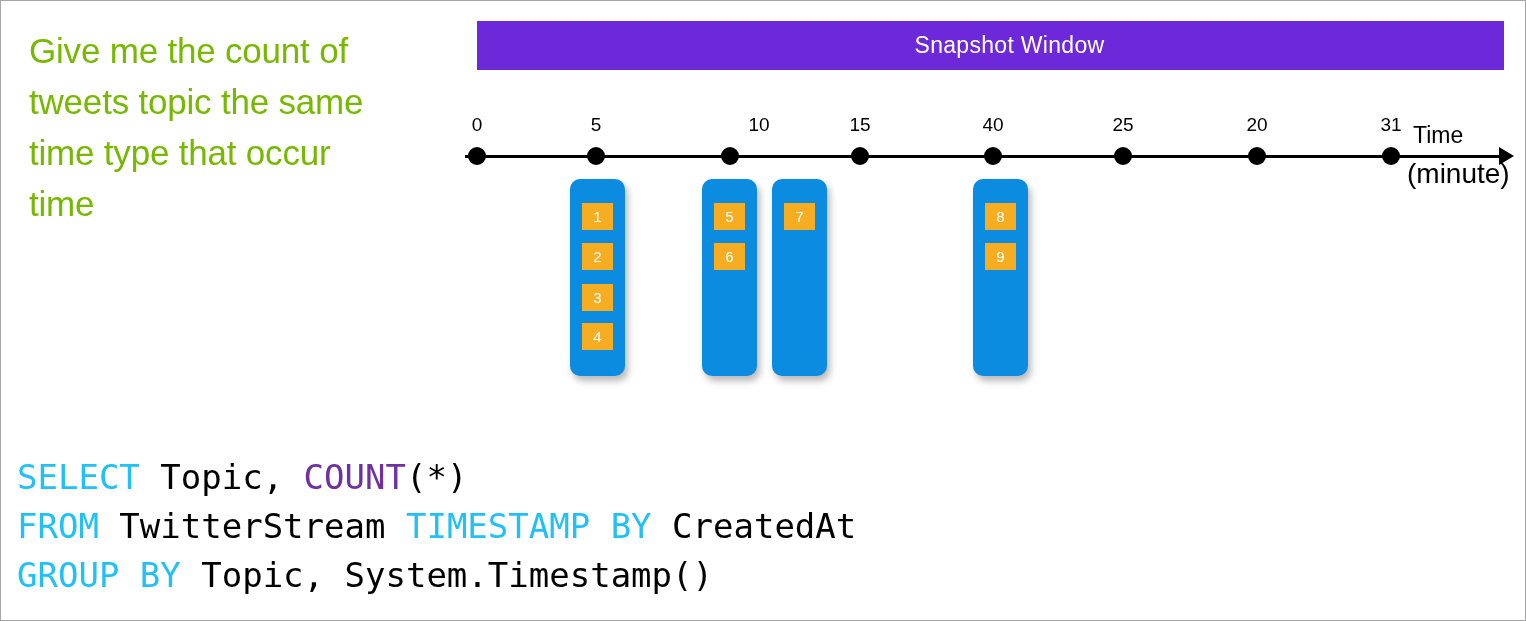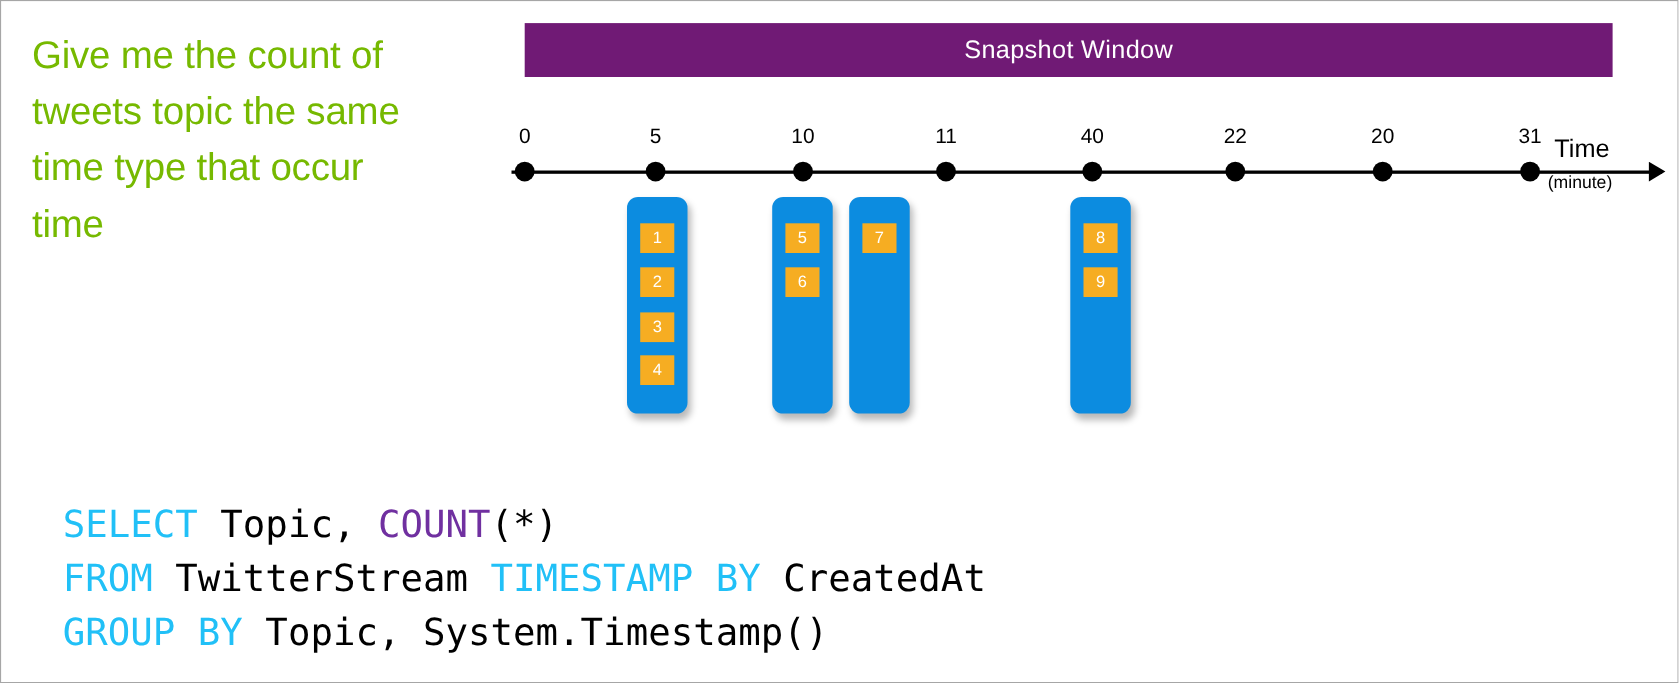--- a/index.html
+++ b/index.html
@@ -102,21 +102,21 @@
     left: 1412px;
     top: 121px;
     font-size: 23px;
     color: #000000;
     font-family: "Liberation Sans", sans-serif;
   }
   #axis-title-unit {
     position: absolute;
     left: 1406px;
     top: 157px;
-    font-size: 16px;
+    font-size: 28px;
     color: #000000;
     font-family: "Liberation Sans", sans-serif;
   }
 
   
   .bar {
     position: absolute;
     top: 178px;
     width: 55px;
     height: 197px;
@@ -141,55 +141,54 @@
   
   #sql {
     position: absolute;
     left: 16px;
     top: 452px;
     font-family: "DejaVu Sans Mono", monospace;
     font-size: 34px;
     line-height: 49px;
     color: #000000;
     white-space: pre;
-    margin-left: 40px;
   }
 </style>
 </head>
 <body>
 
 <div id="slide">
 
   <div id="question" style="color: rgb(118, 185, 0);">
       <div>Give me the count of</div>
       <div>tweets topic the same</div>
       <div>time type that occur</div>
       <div>time</div>
     </div>
 
-  <div id="snapshot-bar" style="background: #701a75;">
+  <div id="snapshot-bar" style="background: #6d28d9; padding-left: 38px;">
     <span class="label" style="color: rgb(255, 255, 255);">Snapshot Window</span>
   </div>
 
   <div id="timeline">
     <div class="axis-line"></div>
     <div class="axis-arrow"></div>
     <div id="tick-container">
         <div class="tick" style="left: 476px;"></div>
         <div class="tick-label" style="left: 476px;">0</div>
         <div class="tick" style="left: 595px;"></div>
         <div class="tick-label" style="left: 595px;">5</div>
         <div class="tick" style="left: 729px;"></div>
-        <div class="tick-label" style="left: 729px;">10</div>
+        <div class="tick-label" style="left: 758px;">10</div>
         <div class="tick" style="left: 859px;"></div>
-        <div class="tick-label" style="left: 859px;">11</div>
+        <div class="tick-label" style="left: 859px;">15</div>
         <div class="tick" style="left: 992px;"></div>
         <div class="tick-label" style="left: 992px;">40</div>
         <div class="tick" style="left: 1122px;"></div>
-        <div class="tick-label" style="left: 1122px;">22</div>
+        <div class="tick-label" style="left: 1122px;">25</div>
         <div class="tick" style="left: 1256px;"></div>
         <div class="tick-label" style="left: 1256px;">20</div>
         <div class="tick" style="left: 1390px;"></div>
         <div class="tick-label" style="left: 1390px;">31</div>
       </div>
     <div id="axis-title-main">Time</div>
     <div id="axis-title-unit">(minute)</div>
   </div>
 
   <div id="bars">

